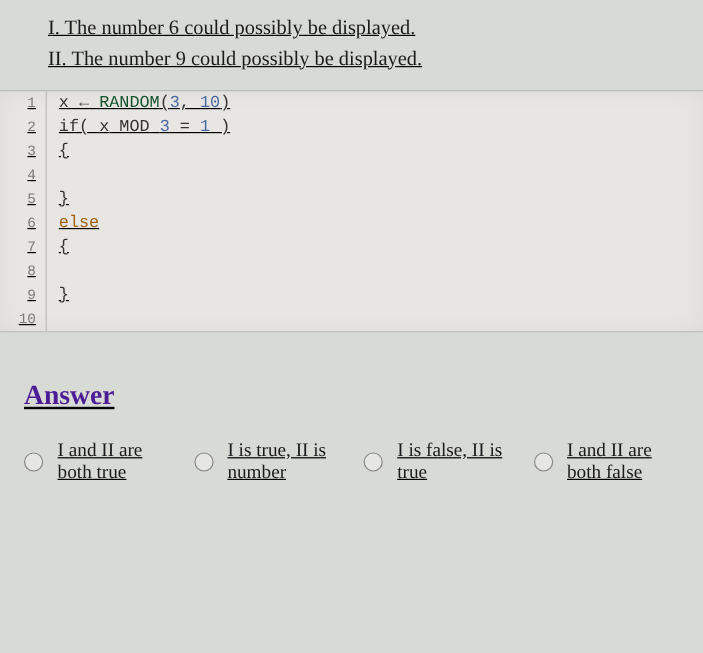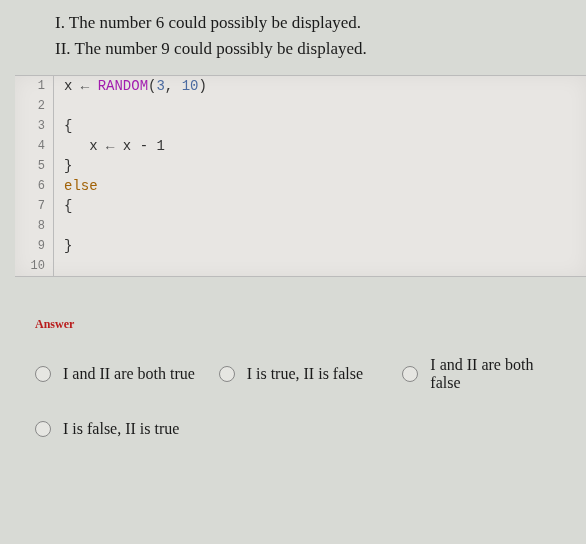--- a/index.html
+++ b/index.html
@@ -6,21 +6,22 @@
     margin: 0;
     padding: 0;
     font-family: Georgia, 'Times New Roman', serif;
     background: #d8dad5;
     width: 586px;
     height: 544px;
     overflow: hidden;
     box-sizing: border-box;
   }
   .container {
-    padding: 10px 20px 20px 35px;
+    padding: 10px 20px 20px 20px;
+    text-decoration: underline;
   }
   .statements {
     margin-bottom: 14px;
     padding-left: 20px;
     font-size: 17px;
     line-height: 1.5;
     color: #1a1a1a;
   }
   .code-block {
     background: #e8e6e3;
@@ -44,37 +45,37 @@
     border-right: 1px solid #bbb;
     font-size: 12px;
     line-height: 20px;
     flex-shrink: 0;
   }
   .code {
     padding-left: 10px;
     white-space: pre;
     color: #333;
   }
-  .kw-func { color: #a21caf; }
+  .kw-func { color: #14532d; }
   .kw-if { color: #333; }
   .kw-else { color: #a16207; }
   .num { color: #4a6aa0; }
   .arrow { color: #555; }
   .answer-section {
     margin-top: 30px;
   }
   .answer-heading {
     font-weight: bold;
-    font-size: 12px;
+    font-size: 23px;
     margin-bottom: 24px;
-    color: #b91c1c;
+    color: #4c1d95;
   }
   .options {
     display: grid;
-    grid-template-columns: 1fr 1fr 1fr;
+    grid-template-columns: 1fr 1fr 1fr 1fr;
     row-gap: 28px;
     column-gap: 20px;
   }
   .option {
     display: flex;
     align-items: center;
     font-size: 16px;
     color: #1a1a1a;
     cursor: pointer;
   }
@@ -97,28 +98,28 @@
     <div>II. The number 9 could possibly be displayed.</div>
   </div>
 
   <div class="code-block">
     <div class="code-line">
       <div class="gutter">1</div>
       <div class="code"><span>x</span> <span class="arrow">←</span> <span class="kw-func">RANDOM</span><span>(</span><span class="num">3</span><span>, </span><span class="num">10</span><span>)</span></div>
     </div>
     <div class="code-line">
       <div class="gutter">2</div>
+      <div class="code"><span class="kw-if">if</span><span>( </span><span>x</span><span> MOD </span><span class="num">3</span><span> = </span><span class="num">1</span><span> )</span></div>
     </div>
     <div class="code-line">
       <div class="gutter">3</div>
       <div class="code">{</div>
     </div>
     <div class="code-line">
       <div class="gutter">4</div>
-      <div class="code">   <span>x</span> <span class="arrow">←</span><span> x </span><span>-</span><span> 1</span></div>
     </div>
     <div class="code-line">
       <div class="gutter">5</div>
       <div class="code">}</div>
     </div>
     <div class="code-line">
       <div class="gutter">6</div>
       <div class="code kw-else">else</div>
     </div>
     <div class="code-line">
@@ -139,25 +140,25 @@
 
   <div class="answer-section">
     <div class="answer-heading">Answer</div>
     <div class="options">
       <div class="option">
         <div class="radio"></div>
         <span>I and II are both true</span>
       </div>
       <div class="option">
         <div class="radio"></div>
-        <span>I is true, II is false</span>
+        <span>I is true, II is number</span>
+      </div>
+      <div class="option">
+        <div class="radio"></div>
+        <span>I is false, II is true</span>
       </div>
       <div class="option">
         <div class="radio"></div>
         <span>I and II are both false</span>
-      </div>
-      <div class="option">
-        <div class="radio"></div>
-        <span>I is false, II is true</span>
       </div>
     </div>
   </div>
 </div>
 
 </body></html>

